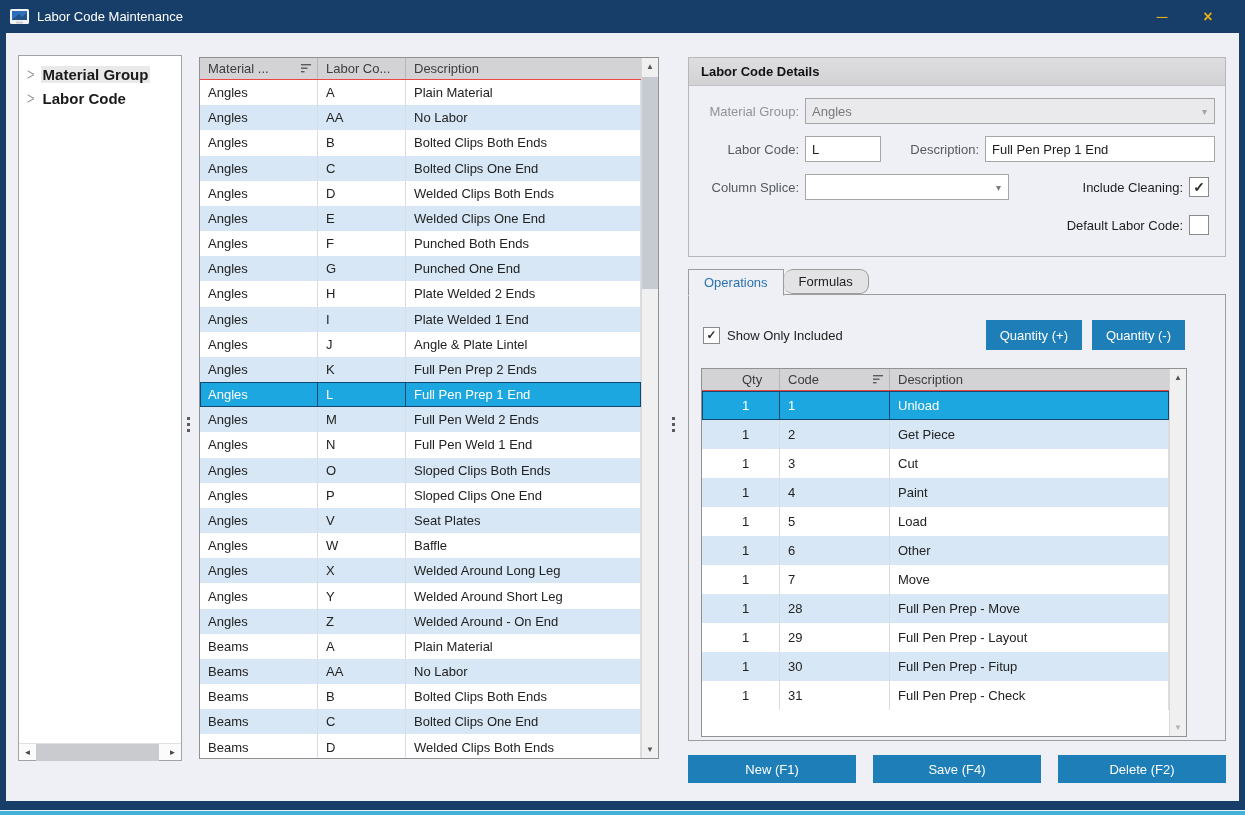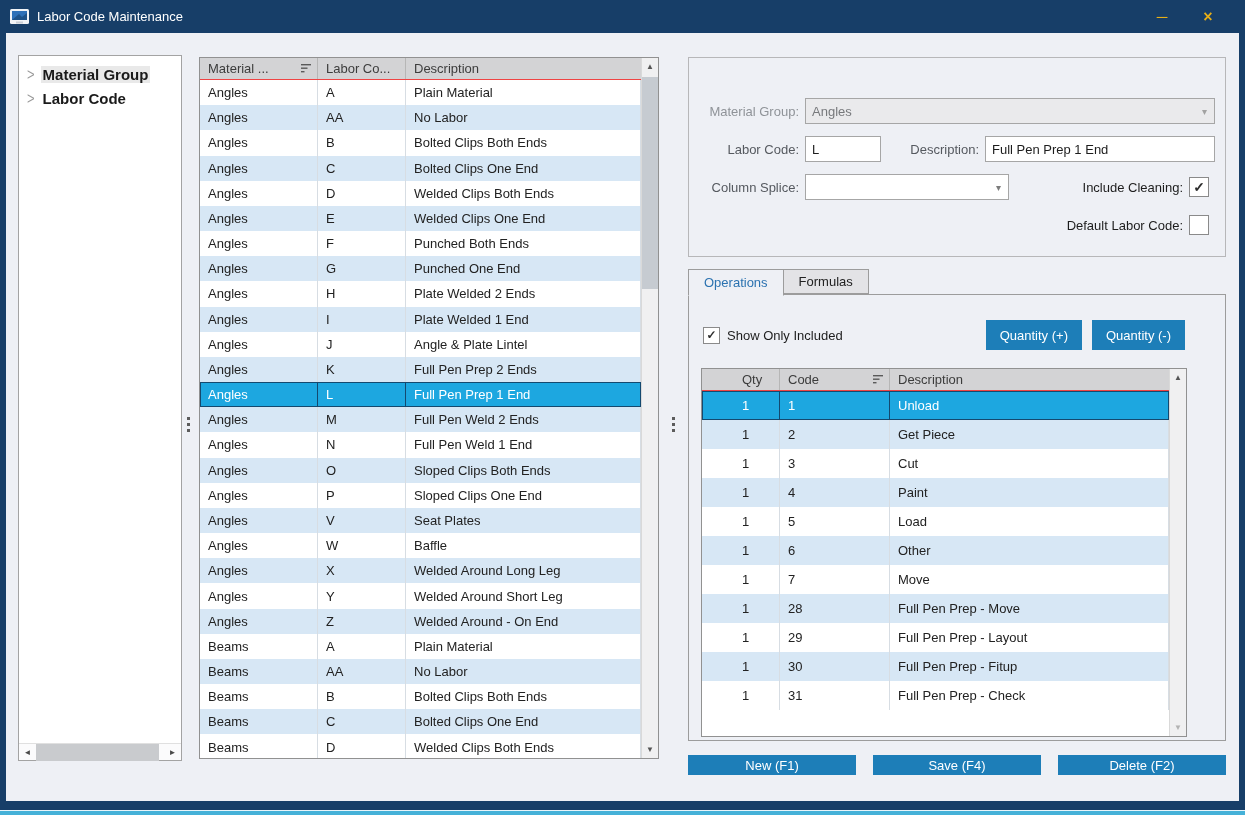--- a/index.html
+++ b/index.html
@@ -85,40 +85,40 @@
   .tinput input { border:none; outline:none; width:100%; height:100%; background:transparent;
                   font:inherit; color:#1d1d1d; padding:0; }
   .checkbox { width:20px; height:20px; background:#ffffff; border:1px solid #8a8a8a; flex:none;
               display:flex; align-items:center; justify-content:center; font-size:14px; font-weight:bold; color:#2d2d2d; }
 
   
   .tabs { position:absolute; left:682px; top:235px; height:27px; display:flex; align-items:center; }
   .tab { padding:0 15px; border:1px solid #9c9c9c; display:flex; align-items:center; }
   .tab.active { height:27px; background:#eef0f5; color:#2b72b0; border-bottom:1px solid #eef0f5;
                 position:relative; z-index:2; margin-bottom:-1px; }
-  .tab.inactive { height:25px; background:#e3e3e6; color:#222; border-left:none; }
+  .tab.inactive { height:25px; background:#e3e3e6; color:#222; border-left:none;border-radius:9px; }
   .tab-page { position:absolute; left:682px; top:261px; width:538px; height:447px;
               background:#eef0f5; border:1px solid #9c9c9c; z-index:1; }
 
   .controls-row { position:absolute; left:14px; right:40px; top:26px; height:28px; display:flex; align-items:center; }
   .checkbox.small { width:17px; height:17px; font-size:12px; }
   .chk-label { margin-left:7px; color:#1d1d1d; }
   .qty-btn { height:30px; background:#1d7eb8; color:#ffffff; border:none; font:inherit;
              padding:0 14px; margin-left:10px; cursor:default; }
 
   
   .ops-grid { left:12px; top:73px; width:486px; height:369px; }
   .ops-grid .grid-row { height:29px; flex:none; }
   .ops-grid .c1 { width:78px; flex:none;padding-left:40px; }
   .ops-grid .c2 { width:110px; flex:none; }
   .ops-grid .c3 { flex:1; }
   .ops-grid .grid-body > .grid-row:nth-of-type(even) { background:#d7e7f5; }
 
   
-  .actions { position:absolute; left:682px; top:722px; width:538px; height:20px; display:flex; gap:17px; }
+  .actions { position:absolute; left:682px; top:722px; width:538px; height:28px; display:flex; gap:17px; }
   .action-btn { flex:1; background:#1d7eb8; color:#ffffff; border:none; font:inherit; font-size:13px; cursor:default; }
 
   .sort-svg { display:block; }
 </style>
 </head>
 <body>
 
 <div class="window">
 
   <div class="titlebar">
@@ -328,20 +328,21 @@
       </div>
     </div>
 
     <div class="splitter" style="left:663px; top:376px;">
       <i></i>
         <i></i>
         <i></i>
     </div>
 
     <div class="details-panel">
+      <div class="details-header">Labor Code Details</div>
 
       <div class="frow" style="top:40px;">
         <span class="flabel disabled" style="width:116px;">Material Group:</span>
         <div class="combo disabled" style="flex:1; margin-right:10px;">
           <span>Angles</span>
           <span class="dd-arrow">▾</span>
         </div>
       </div>
 
       <div class="frow" style="top:78px;">

